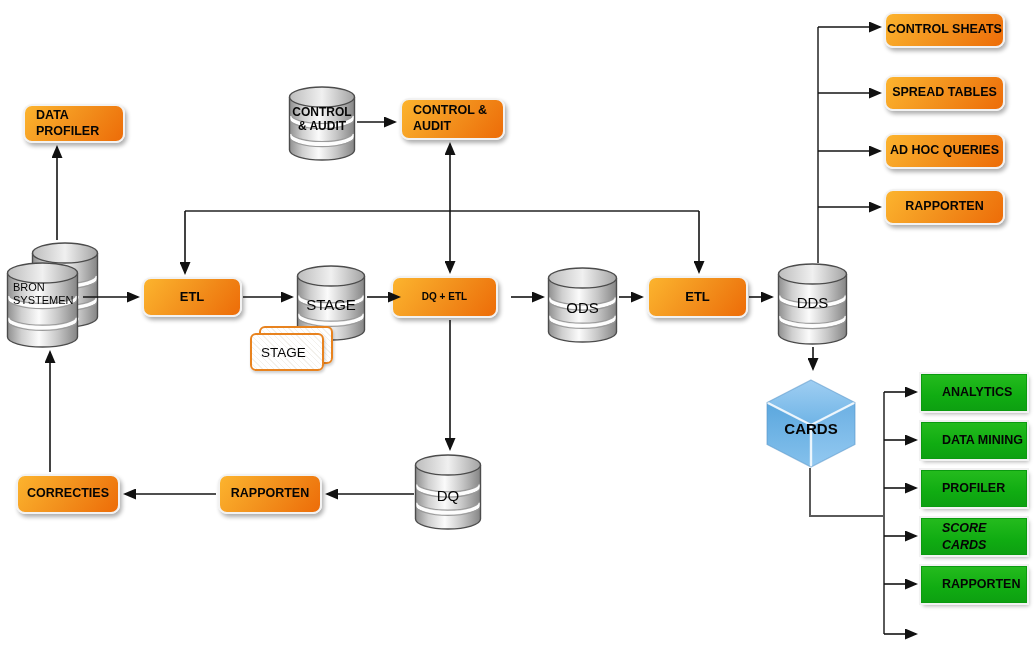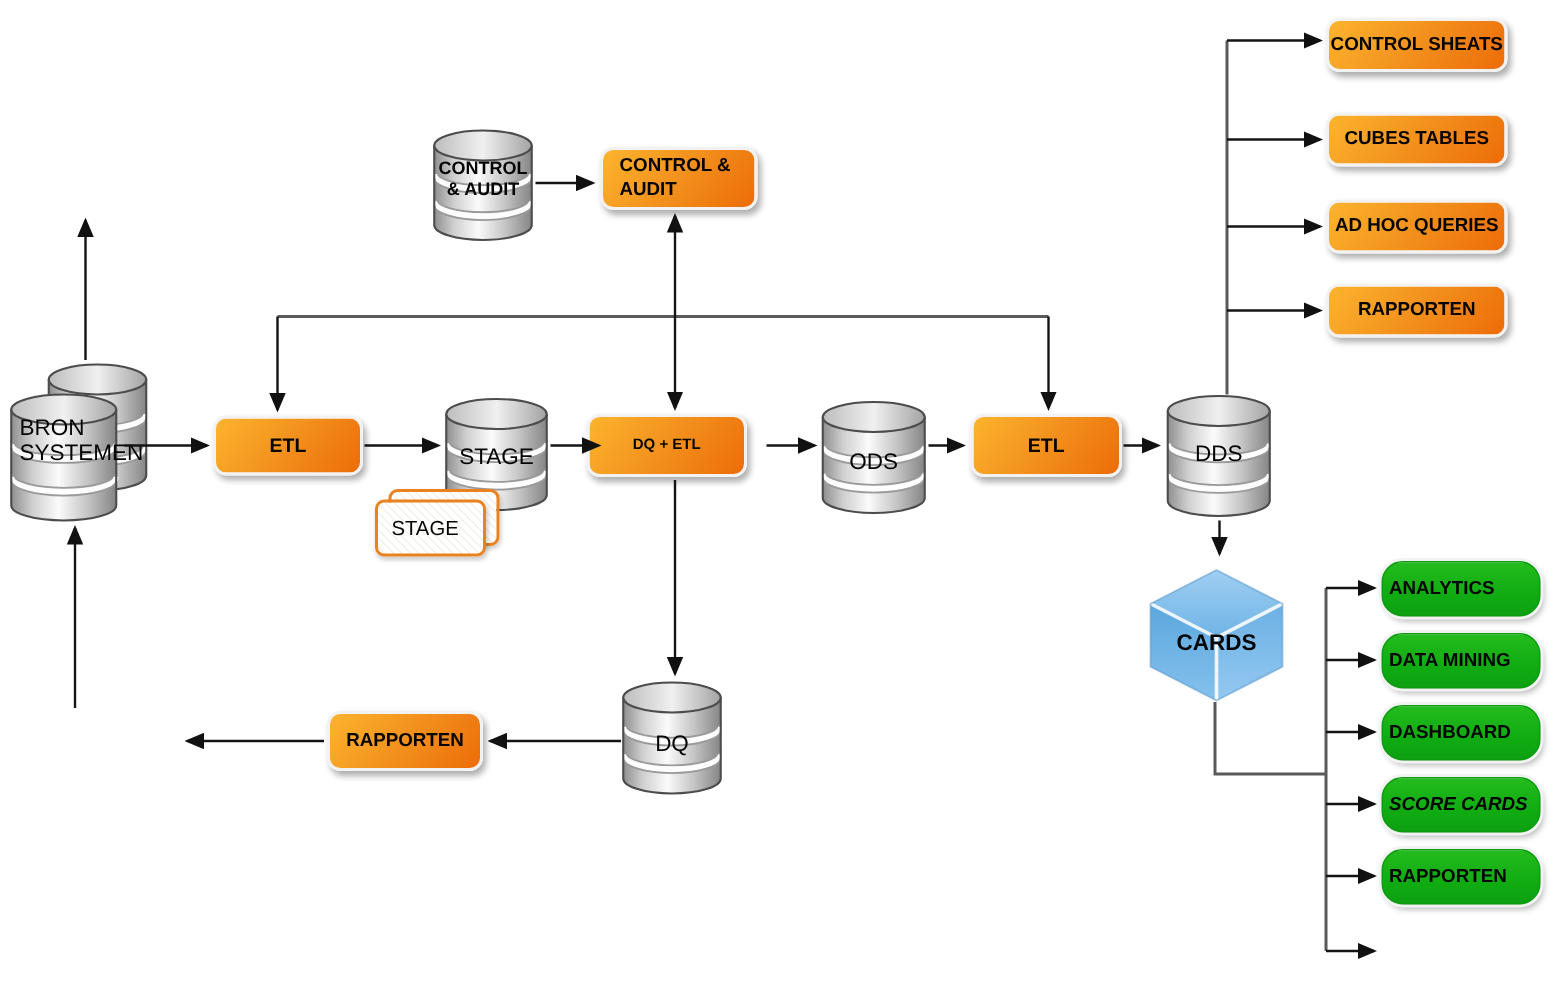--- a/index.html
+++ b/index.html
@@ -17,24 +17,24 @@
 
   
   .obox{background:linear-gradient(128deg,#fcb42e 0%,#f28f1c 52%,#ed6c08 100%);
         border:2px solid #f2f2f2;border-radius:9px;
         box-shadow:2px 3px 4px rgba(0,0,0,.32);
         font-weight:bold;font-size:12.5px;line-height:1.25;text-align:center;}
   .obox.ta-l{justify-content:flex-start;text-align:left;padding-left:11px;}
 
   
   .gbox{background:linear-gradient(180deg,#24bb1d 0%,#10ac12 60%,#0da011 100%);
-        border:1px solid #0a9b0f;border-radius:14px;
+        border:1px solid #0a9b0f;border-radius:0;
         box-shadow:0 0 0 2px #f2f2f2,2px 3px 4px rgba(0,0,0,.3);
         font-weight:bold;font-size:12.5px;line-height:1.3;
-        justify-content:flex-start;text-align:left;padding-left:4px;}
+        justify-content:flex-start;text-align:left;padding-left:20px;}
 
   
   .shapebox{background:transparent;}
   .shapebox .shape{position:absolute;inset:0;}
   .shapebox svg{display:block;position:absolute;left:0;top:0;}
   .cyl-lbl{position:absolute;left:0;right:0;text-align:center;font-size:15px;
            transform:translateY(-50%);z-index:12;line-height:1.15;}
   .cyl-lbl.small{font-size:12px;font-weight:bold;}
 
   
@@ -88,39 +88,41 @@
     <line class="w" x1="884" y1="536" x2="916" y2="536" marker-end="url(#ah)"></line>
     <line class="w" x1="884" y1="584" x2="916" y2="584" marker-end="url(#ah)"></line>
     <line class="w" x1="884" y1="634" x2="916" y2="634" marker-end="url(#ah)"></line>
 
     <line class="w" x1="450" y1="320" x2="450" y2="449" marker-end="url(#ah)"></line>
     <line class="w" x1="414" y1="494" x2="327" y2="494" marker-end="url(#ah)"></line>
     <line class="w" x1="216" y1="494" x2="125" y2="494" marker-end="url(#ah)"></line>
     <line class="w" x1="50" y1="472" x2="50" y2="352" marker-end="url(#ah)"></line>
   </svg>
 
+  <div class="node obox ta-l" style="left:23px;top:104px;width:102px;height:39px;">DATA PROFILER</div>
 
   <div class="node obox" style="left:142px;top:277px;width:100px;height:40px;font-size:13px;">ETL</div>
 
   <div class="node obox ta-l" style="left:400px;top:98px;width:105px;height:42px;">CONTROL &amp; AUDIT</div>
 
   <div class="node obox" style="left:391px;top:276px;width:107px;height:42px;font-size:10px;">DQ + ETL</div>
 
   <div class="node obox" style="left:647px;top:276px;width:101px;height:42px;font-size:13px;">ETL</div>
 
   <div class="node obox" style="left:884px;top:12px;width:121px;height:36px;">CONTROL SHEATS</div>
-  <div class="node obox" style="left:884px;top:75px;width:121px;height:36px;">CUBES TABLES</div>
+  <div class="node obox" style="left:884px;top:75px;width:121px;height:36px;">SPREAD TABLES</div>
   <div class="node obox" style="left:884px;top:133px;width:121px;height:36px;">AD HOC QUERIES</div>
   <div class="node obox" style="left:884px;top:189px;width:121px;height:36px;">RAPPORTEN</div>
 
   <div class="node obox" style="left:218px;top:474px;width:104px;height:40px;">RAPPORTEN</div>
+  <div class="node obox" style="left:16px;top:474px;width:104px;height:40px;">CORRECTIES</div>
 
   <div class="node gbox" style="left:921px;top:374px;width:106px;height:37px;">ANALYTICS</div>
   <div class="node gbox" style="left:921px;top:422px;width:106px;height:37px;">DATA MINING</div>
-  <div class="node gbox" style="left:921px;top:470px;width:106px;height:37px;">DASHBOARD</div>
+  <div class="node gbox" style="left:921px;top:470px;width:106px;height:37px;">PROFILER</div>
   <div class="node gbox" style="left:921px;top:518px;width:106px;height:37px;font-style:italic;">SCORE CARDS</div>
   <div class="node gbox" style="left:921px;top:566px;width:106px;height:37px;">RAPPORTEN</div>
 
   <div class="node shapebox" style="left:288px;top:85px;width:68px;height:77px;">
     <div class="shape">
         <svg width="68" height="77" viewBox="0 0 68 77">
     <defs>
       <linearGradient id="cy1b" x1="0" y1="0" x2="1" y2="0">
         <stop offset="0" stop-color="#8f8f8f"></stop>
               <stop offset="0.2" stop-color="#cfcfcf"></stop>
@@ -320,21 +322,21 @@
           <path d="M1.5,32.44 a35,10 0 0 0 70,0" fill="none" stroke="#9a9a9a" stroke-width="1.2"></path>
              <path d="M1.5,35.04 a35,10 0 0 0 70,0" fill="none" stroke="#fdfdfd" stroke-width="3.6"></path>
              <path d="M1.5,37.64 a35,10 0 0 0 70,0" fill="none" stroke="#9a9a9a" stroke-width="1.2"></path>
           <path d="M1.5,54.199999999999996 a35,10 0 0 0 70,0" fill="none" stroke="#9a9a9a" stroke-width="1.2"></path>
              <path d="M1.5,56.8 a35,10 0 0 0 70,0" fill="none" stroke="#fdfdfd" stroke-width="3.6"></path>
              <path d="M1.5,59.4 a35,10 0 0 0 70,0" fill="none" stroke="#9a9a9a" stroke-width="1.2"></path>
     <path d="M1.5,12 v64 a35,10 0 0 0 70,0 v-64" fill="none" stroke="#4c4c4c" stroke-width="1.4"></path>
     <ellipse cx="36.5" cy="12" rx="35" ry="10" fill="url(#cy7t)" stroke="#4c4c4c" stroke-width="1.4"></ellipse>
   </svg>
       </div>
-    <div class="cyl-lbl" style="top:49%;left:8px;right:auto;width:80px;text-align:left;font-size:15px;">BRON SYSTEMEN</div>
+    <div class="cyl-lbl" style="top:49%;left:8px;right:auto;width:80px;text-align:left;font-size:11px;">BRON SYSTEMEN</div>
   </div>
 
   <div class="cards" style="left:250px;top:326px;width:84px;height:46px;">
     <div class="card" style="left:9px;top:0;"></div>
     <div class="card" style="left:0;top:7px;">
       <div class="lbl">STAGE</div>
     </div>
   </div>
 
   <div class="node shapebox" style="left:764px;top:377px;width:94px;height:92px;">

